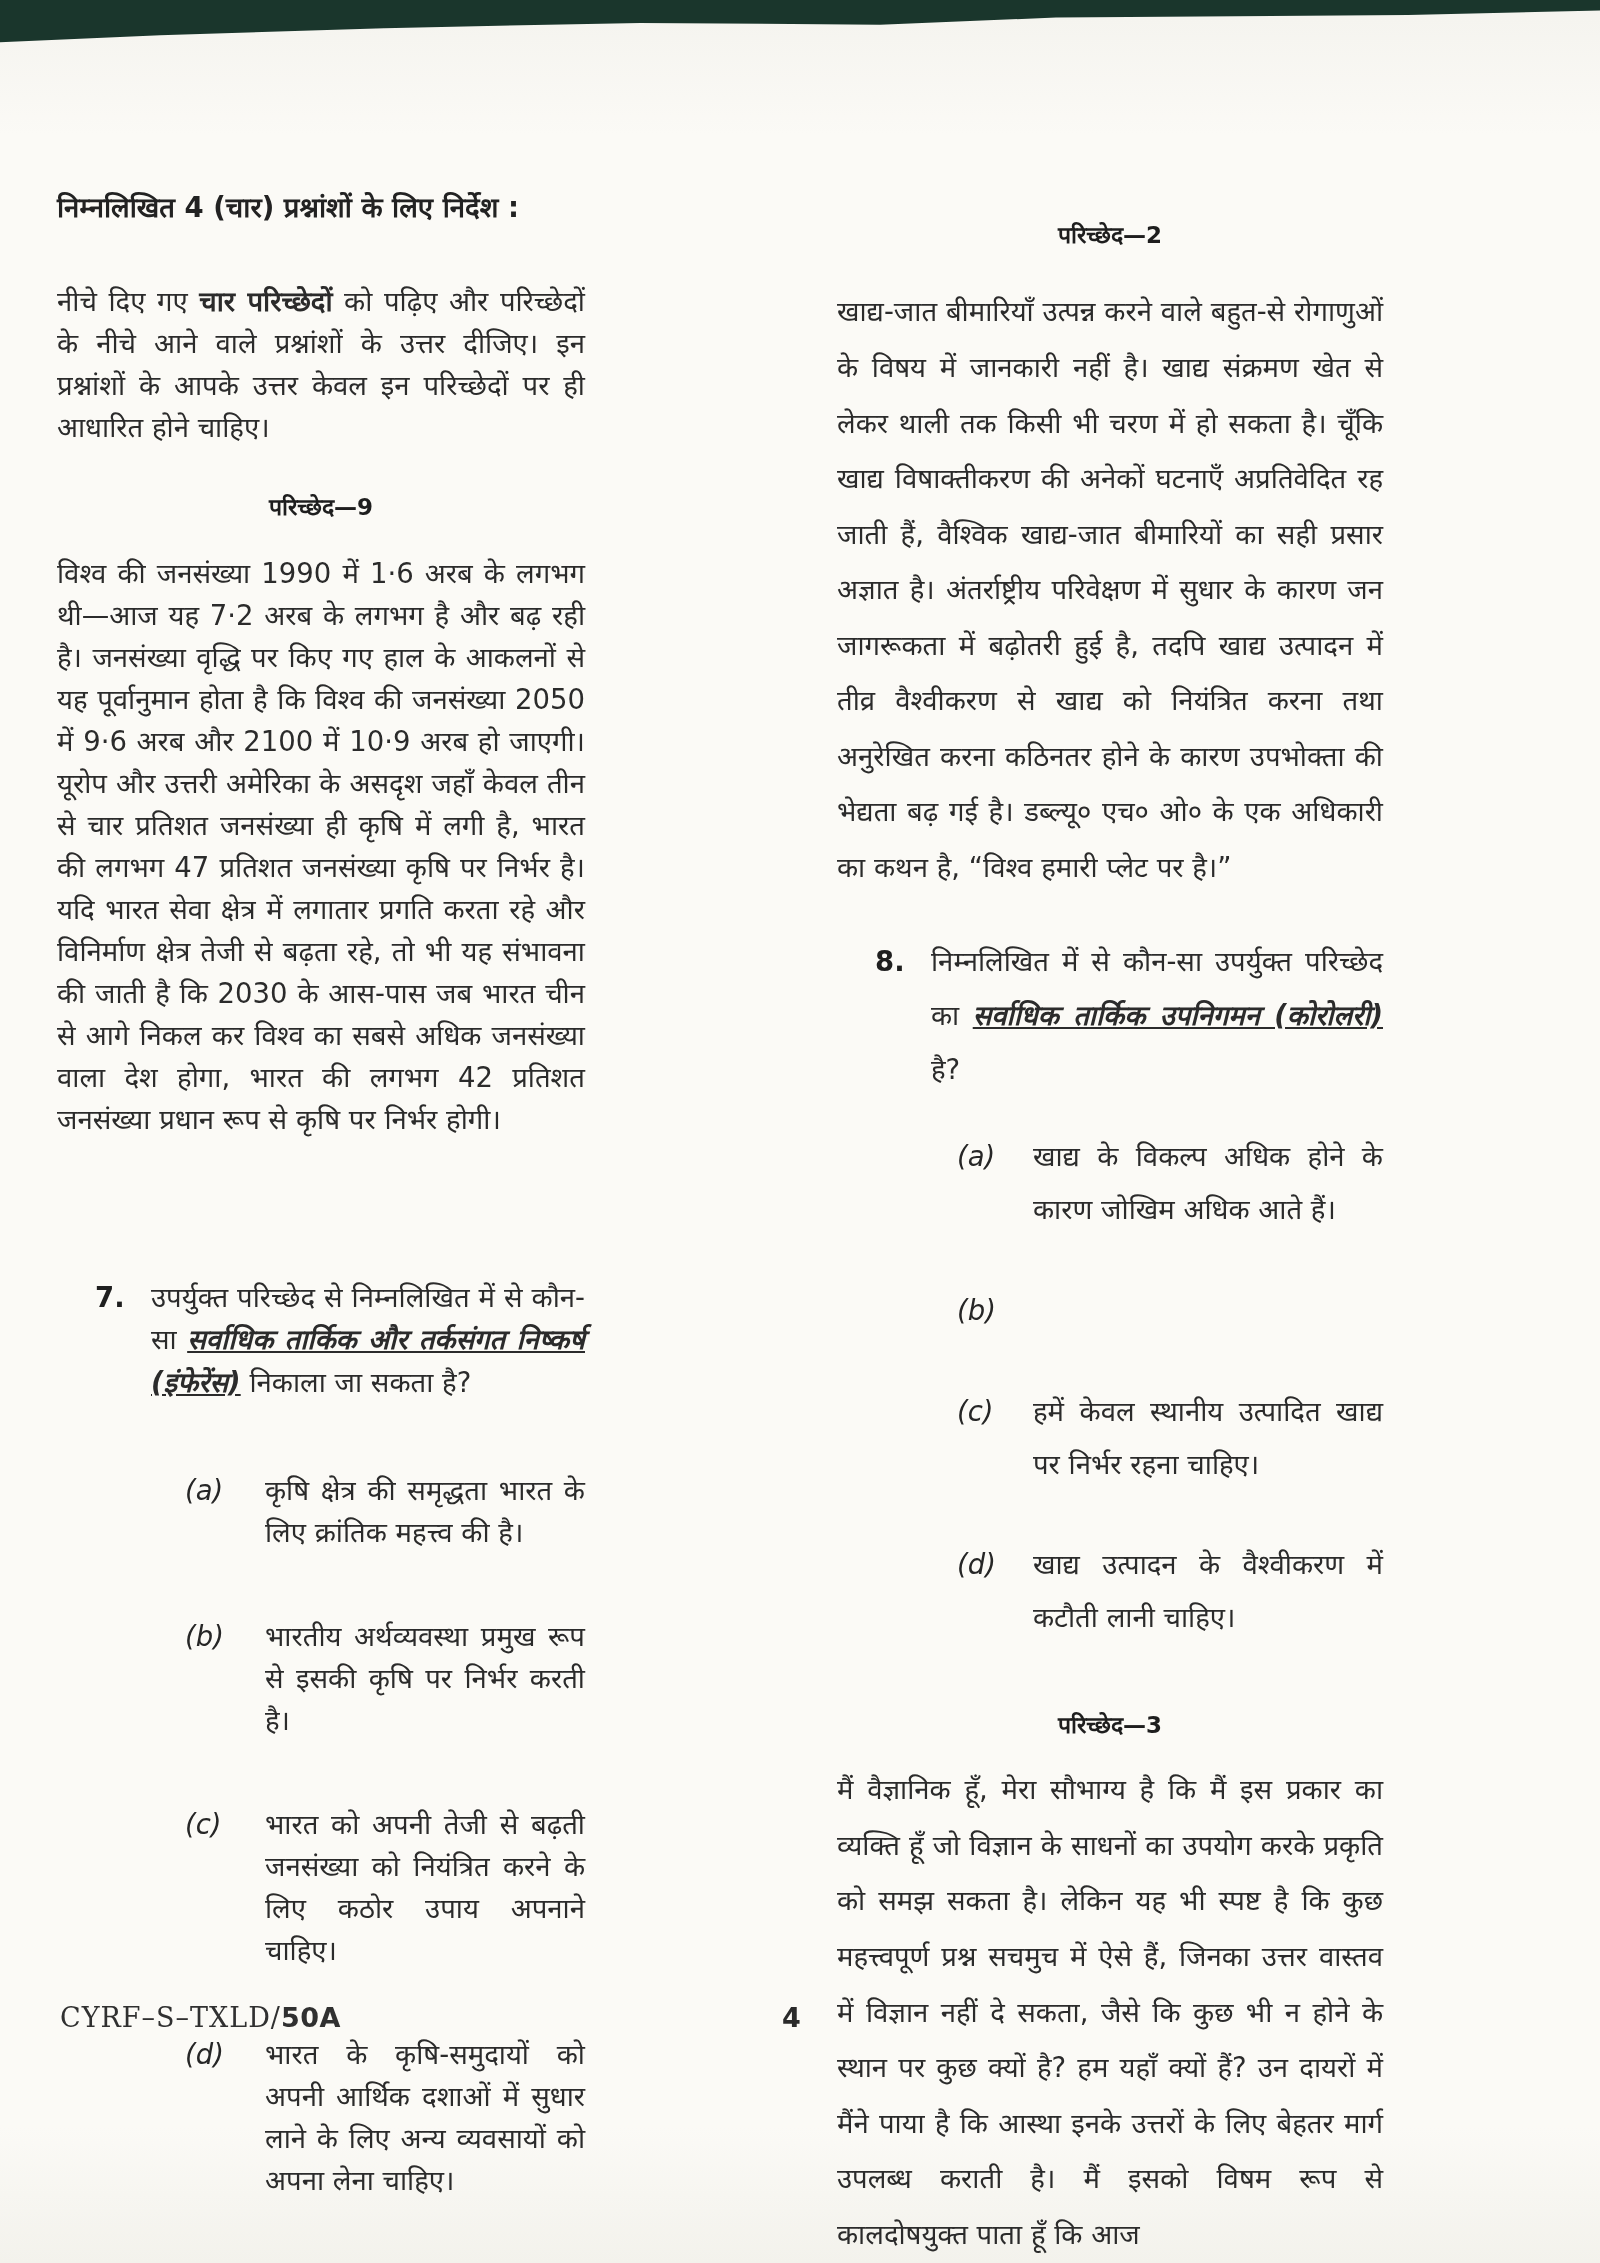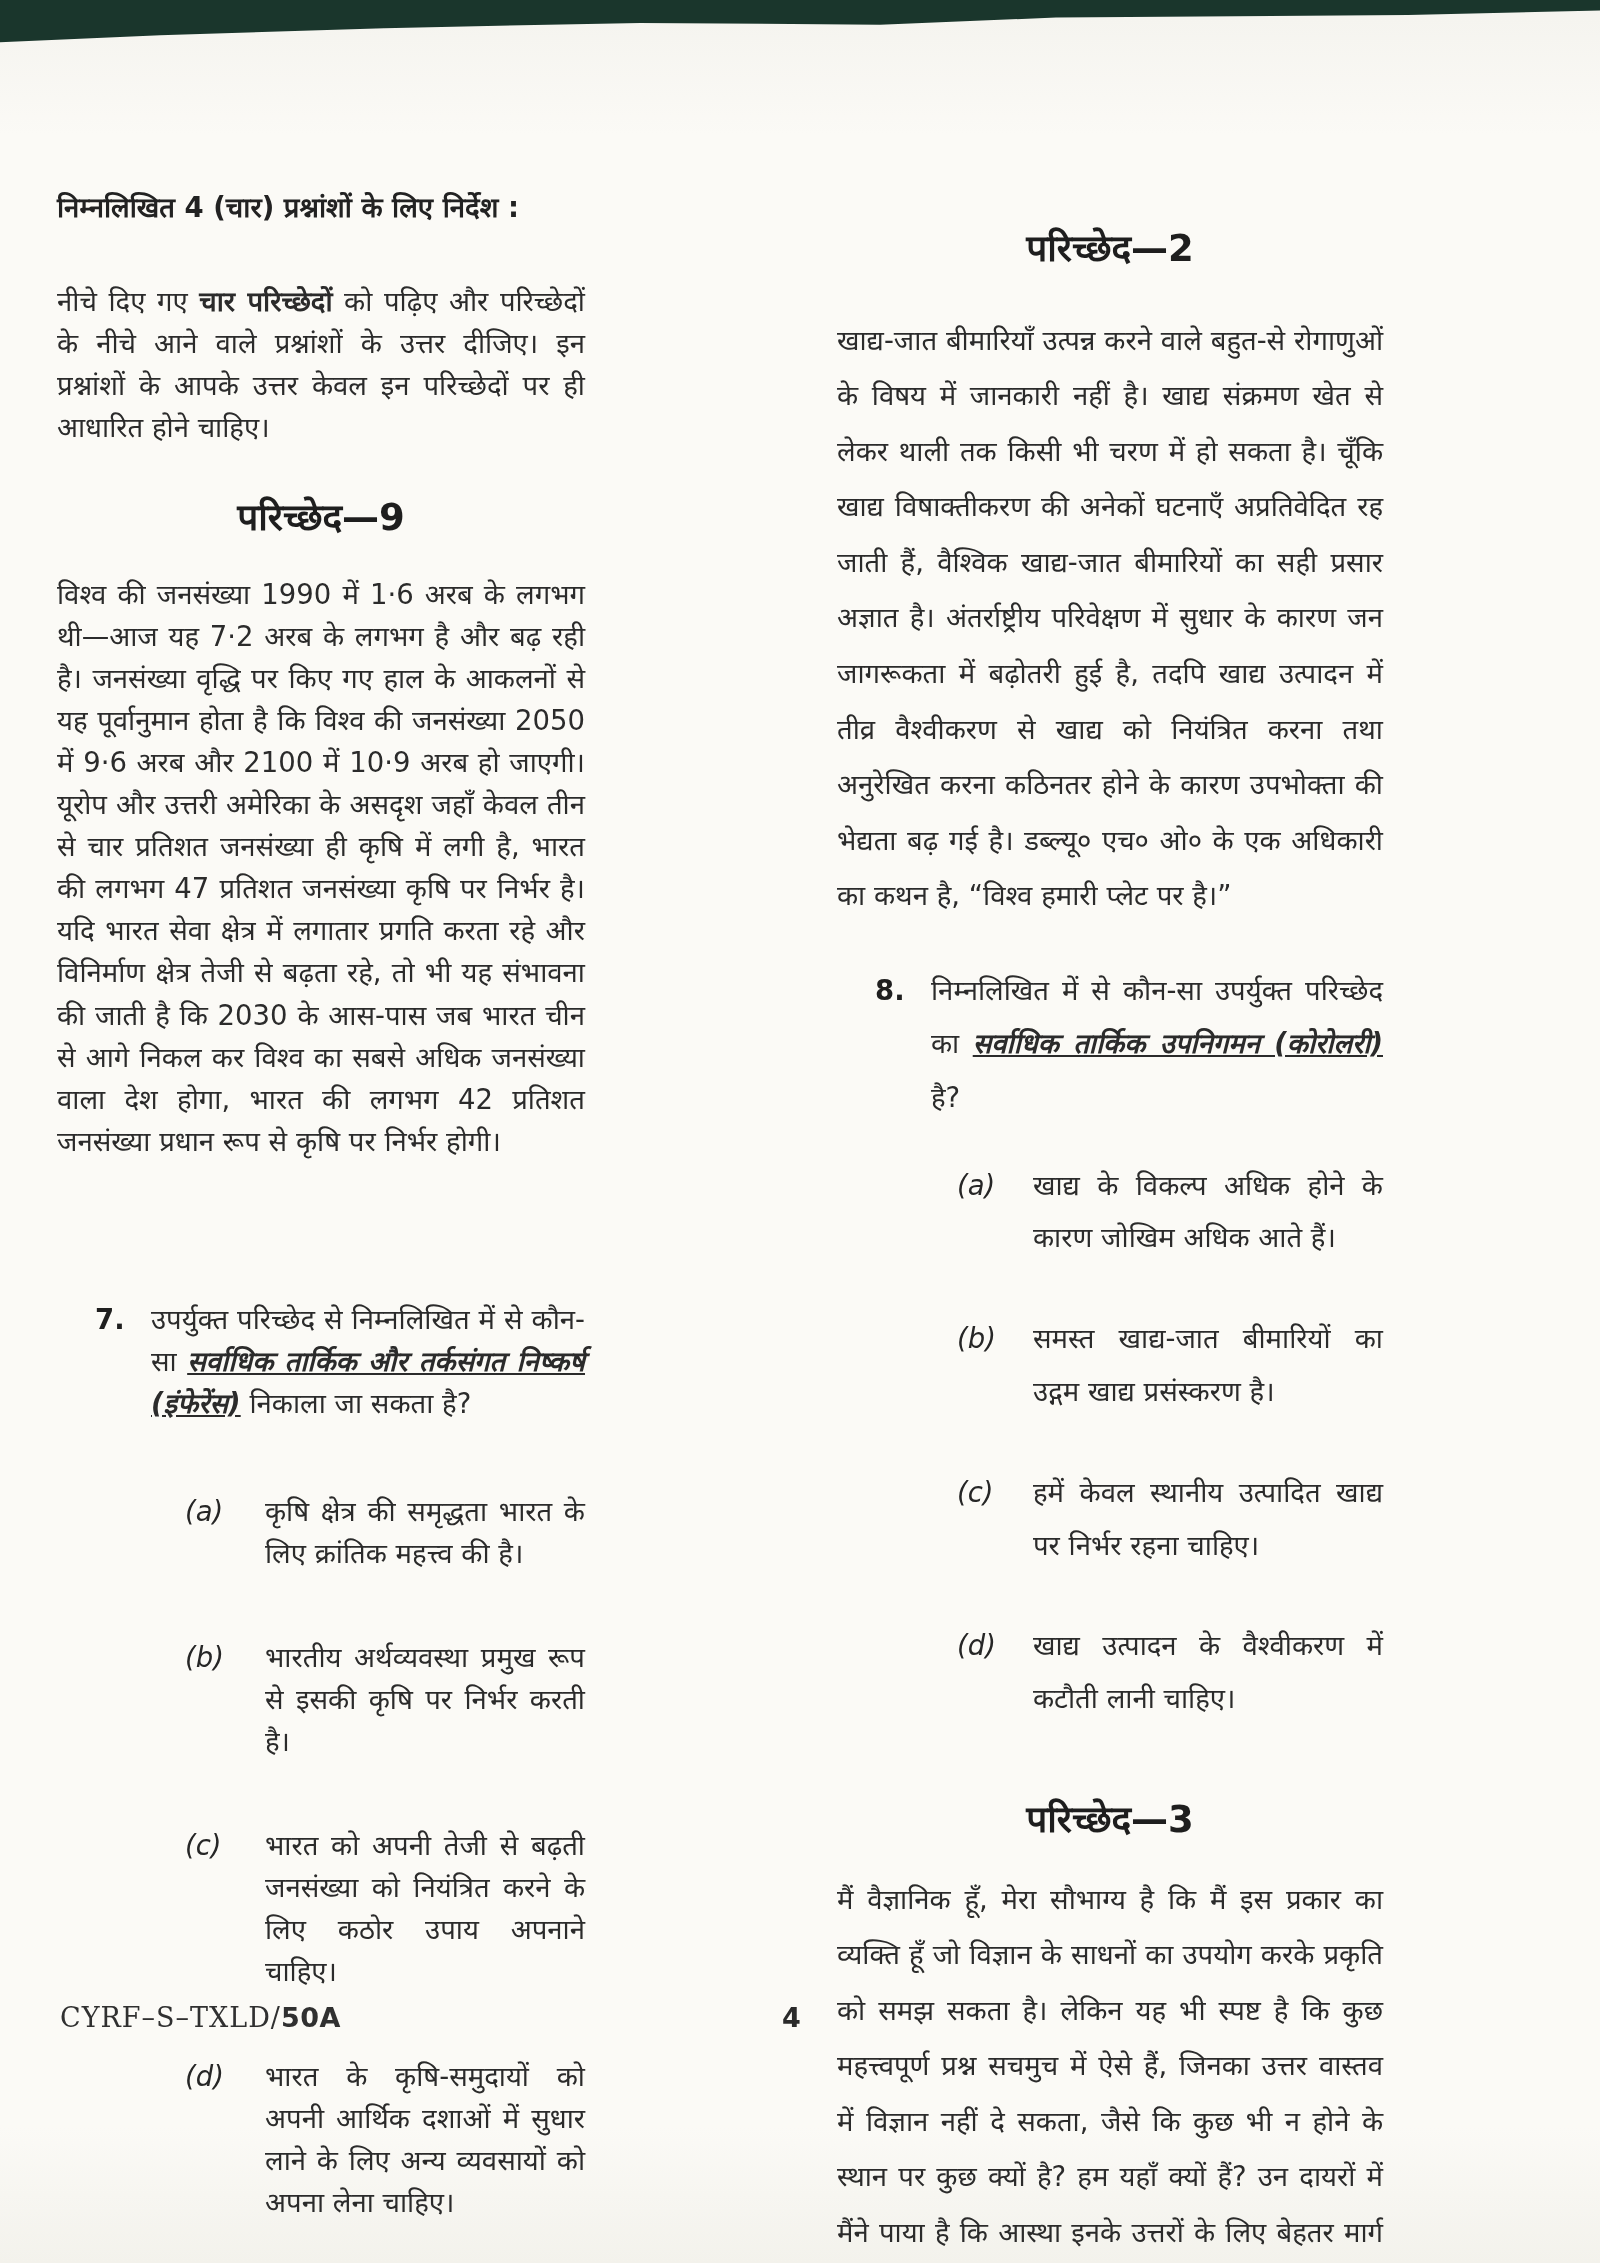--- a/index.html
+++ b/index.html
@@ -45,21 +45,21 @@
     margin: 0 0 52px 0;
     font-weight: bold;
     color: #222;
   }
   .para { margin: 0; }
 
   .passage-heading {
     margin: 42px 0 26px 0;
     text-align: center;
     font-weight: bold;
-    font-size: 37px;
+    font-size: 23px;
     color: #1e1e1e;
   }
   .col-right .passage-heading.first { margin-top: 26px; }
   .col-right .passage-heading.third { margin-top: 58px; margin-bottom: 14px; }
 
   .question {
     display: flex;
     margin: 136px 0 0 38px;
   }
   .col-right .question { margin-top: 40px; line-height: 1.95; }
@@ -170,21 +170,20 @@
         <span class="qbody justify"><span>निम्नलिखित में से कौन-सा उपर्युक्त परिच्छेद का </span><span class="emph">सर्वाधिक तार्किक उपनिगमन (कोरोलरी)</span><span> है?</span></span>
       </div>
 
       <div class="options">
         <div class="option">
           <span class="olabel">(a)</span>
           <span class="otext justify">खाद्य के विकल्प अधिक होने के कारण जोखिम अधिक आते हैं।</span>
         </div>
         <div class="option">
           <span class="olabel">(b)</span>
-          <span class="otext justify">समस्त खाद्य-जात बीमारियों का उद्गम खाद्य प्रसंस्करण है।</span>
         </div>
         <div class="option">
           <span class="olabel">(c)</span>
           <span class="otext justify">हमें केवल स्थानीय उत्पादित खाद्य पर निर्भर रहना चाहिए।</span>
         </div>
         <div class="option">
           <span class="olabel">(d)</span>
           <span class="otext justify">खाद्य उत्पादन के वैश्वीकरण में कटौती लानी चाहिए।</span>
         </div>
       </div>

